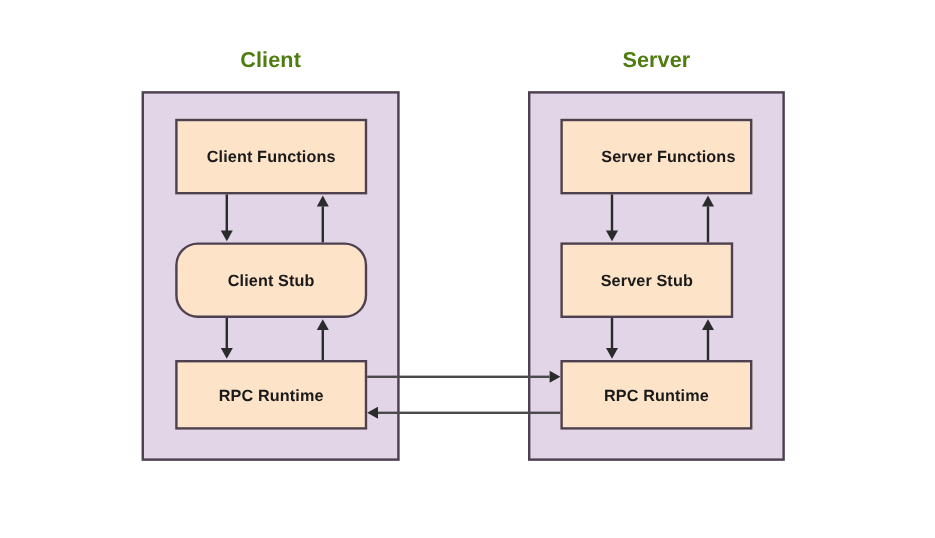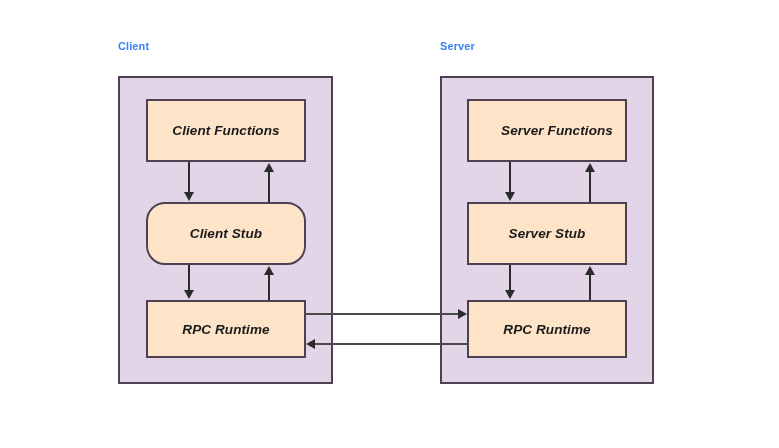--- a/index.html
+++ b/index.html
@@ -13,24 +13,24 @@
   }
   #canvas {
     position: relative;
     width: 779px;
     height: 448px;
     background: #ffffff;
     overflow: hidden;
   }
   .panel-title {
     position: absolute;
-    font-size: 11px;
+    font-size: 18px;
     font-weight: bold;
-    color: #3b82f6;
-    text-align: left;
+    color: #4d7c0f;
+    text-align: center;
     letter-spacing: 0.1px;
     white-space: nowrap;
   }
   .container-box {
     position: absolute;
     background: #e1d5e7;
     border: 2px solid #4d4050;
     box-sizing: border-box;
   }
   .node-box {
@@ -39,21 +39,20 @@
     border: 2px solid #4d4050;
     box-sizing: border-box;
     display: flex;
     align-items: center;
     justify-content: center;
     font-size: 13.5px;
     font-weight: bold;
     color: #1a1a1a;
     white-space: nowrap;
     letter-spacing: 0.1px;
-    font-style: italic;
   }
   
   .vline {
     position: absolute;
     width: 2px;
     background: #2b2b2b;
   }
   
   .hline {
     position: absolute;
@@ -113,21 +112,21 @@
 
   <div class="vline" style="left:268px; top:275px; height:25px;"></div>
   <div class="arrow arrow-up" style="left:264px; top:266px;"></div>
 
   <div class="panel-title" style="left:440px; top:40px; width:214px;">Server</div>
 
   <div class="container-box" style="left:440px; top:76px; width:214px; height:308px;"></div>
 
   <div class="node-box" style="left:467px; top:99px; width:160px; height:63px;padding-left:20px;">Server Functions</div>
 
-  <div class="node-box" style="left:467px; top:202px; width:160px; height:63px;">Server Stub</div>
+  <div class="node-box" style="left:467px; top:202px; width:144px; height:63px;">Server Stub</div>
 
   <div class="node-box" style="left:467px; top:300px; width:160px; height:58px;">RPC Runtime</div>
 
   <div class="vline" style="left:509px; top:162px; height:32px;"></div>
   <div class="arrow arrow-down" style="left:505px; top:192px;"></div>
 
   <div class="vline" style="left:589px; top:172px; height:30px;"></div>
   <div class="arrow arrow-up" style="left:585px; top:163px;"></div>
 
   <div class="vline" style="left:509px; top:265px; height:26px;"></div>

